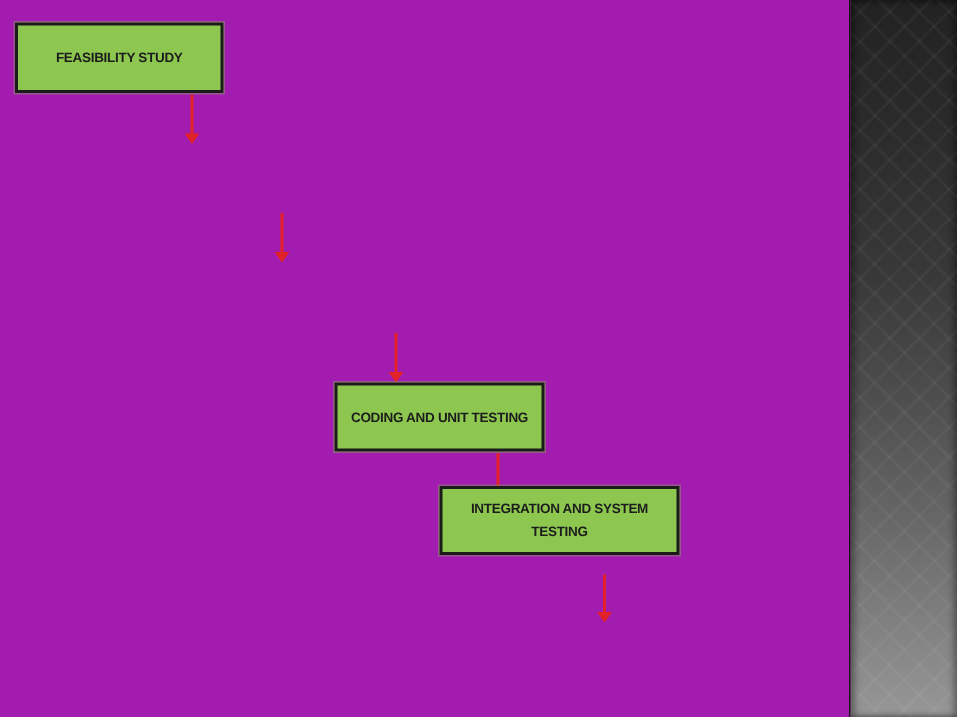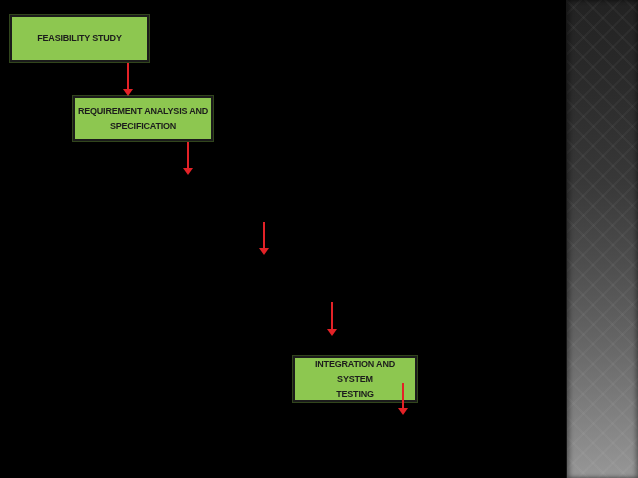--- a/index.html
+++ b/index.html
@@ -4,21 +4,21 @@
 <style>
   html, body { margin: 0; padding: 0; }
   body {
     font-family: "Liberation Sans", "DejaVu Sans", sans-serif;
     background: #ffffff;
   }
   .slide {
     position: relative;
     width: 638px;
     height: 478px;
-    background: #000000;
+    background: #a21caf;
     overflow: hidden;
   }
   .diagram {
     position: absolute;
     inset: 0;
   }
   .flow-box {
     position: absolute;
     box-sizing: border-box;
     background: #8dc750;
@@ -38,21 +38,21 @@
     font-size: 9px;
     letter-spacing: -0.2px;
     line-height: 15px;
     text-transform: uppercase;
     white-space: pre-line;
   }
   .b1 { left: 10px;  top: 15px;  width: 139px; height: 47px; }
   .b2 { left: 73px;  top: 96px;  width: 140px; height: 45px; }
   .b3 { left: 153px; top: 175px; width: 140px; height: 46px; }
   .b4 { left: 223px; top: 255px; width: 140px; height: 46px; }
-  .b5 { left: 293px; top: 356px; width: 124px; height: 46px; align-items: center; }
+  .b5 { left: 293px; top: 324px; width: 160px; height: 46px; align-items: center; }
   .b6 { left: 373px; top: 415px; width: 140px; height: 47px; }
 
   .flow-arrow {
     position: absolute;
     width: 2px;
     background: #e32227;
   }
   .flow-arrow::after {
     content: "";
     position: absolute;
@@ -94,30 +94,29 @@
 
 <div class="slide">
   <div class="diagram">
 
     <div class="flow-box b1">
       <span class="flow-label">FEASIBILITY STUDY</span>
     </div>
 
     <div class="flow-arrow a1"></div>
 
-    <div class="flow-box b2">
-      <span class="flow-label">REQUIREMENT ANALYSIS AND
-SPECIFICATION</span>
-    </div>
 
     <div class="flow-arrow a2"></div>
 
 
     <div class="flow-arrow a3"></div>
 
+    <div class="flow-box b4">
+      <span class="flow-label">CODING AND UNIT TESTING</span>
+    </div>
 
     <div class="flow-arrow a4"></div>
 
     <div class="flow-box b5">
       <span class="flow-label">INTEGRATION AND SYSTEM
 TESTING</span>
     </div>
 
     <div class="flow-arrow a5"></div>
 

